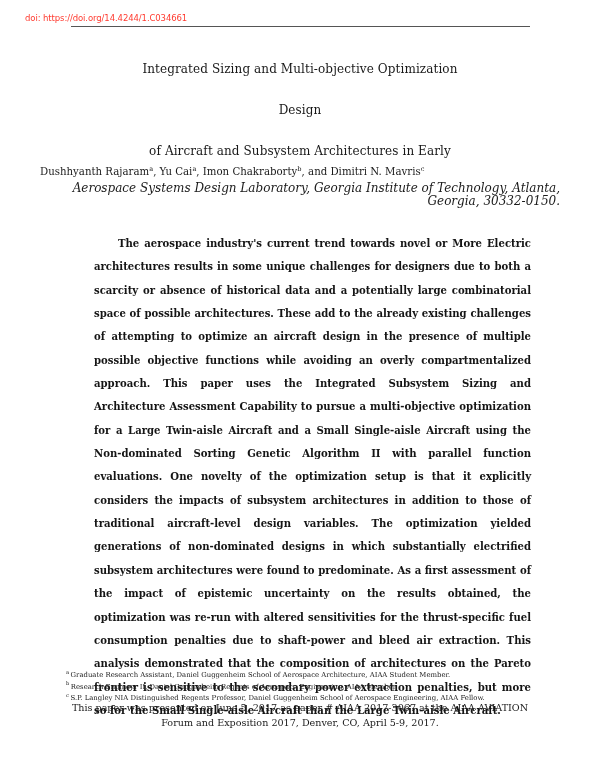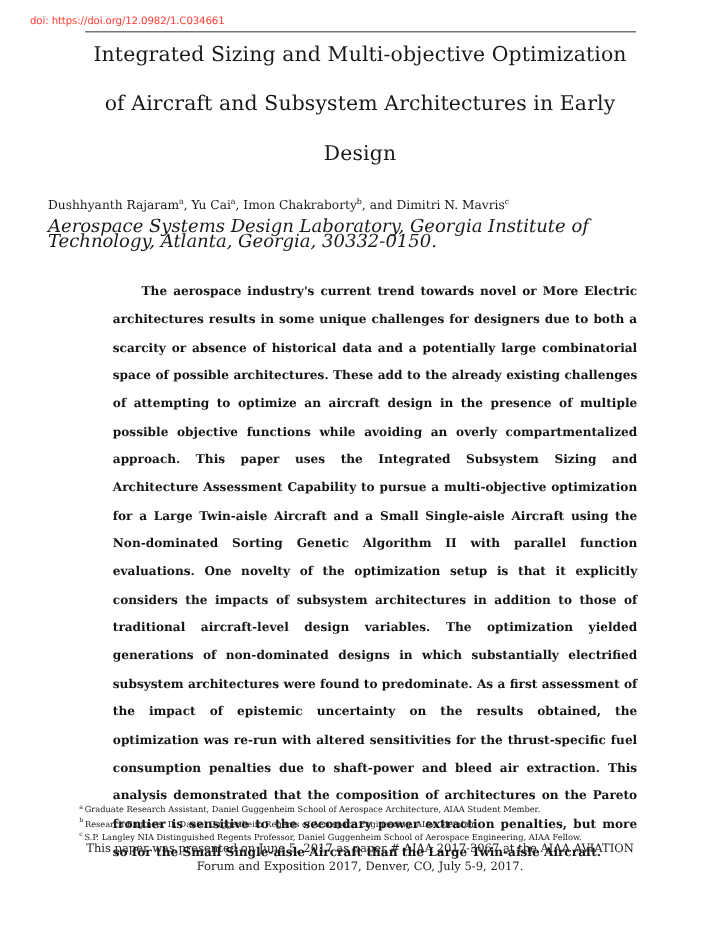--- a/index.html
+++ b/index.html
@@ -43,25 +43,25 @@
     top: 12.5px;
     width: 459px;
     height: 1px;
     background: #555555;
   }
 
   
   .title {
     position: absolute;
     left: 60px;
-    top: 26px;
+    top: 49px;
     width: 480px;
     text-align: center;
     font-family: "DejaVu Serif", "Liberation Serif", serif;
-    font-size: 17px;
+    font-size: 12px;
     line-height: 41px;
     color: #181818;
     letter-spacing: 0.1px;
   }
 
   
   .authors {
     position: absolute;
     left: 40px;
     top: 165px;
@@ -73,23 +73,23 @@
   .authors sup {
     font-size: 6.6px;
     vertical-align: super;
     line-height: 0;
   }
   .affiliation {
     position: absolute;
     left: 40px;
     top: 182px;
     width: 520px;
-    text-align: left;
+    text-align: right;
     font-style: italic;
-    font-size: 15px;
+    font-size: 12px;
     line-height: 13px;
     color: #1a1a1a;
   }
 
   
   .abstract {
     position: absolute;
     left: 94px;
     top: 232px;
     width: 437px;
@@ -134,41 +134,41 @@
     line-height: 14.6px;
     color: #1a1a1a;
   }
 </style>
 </head>
 <body>
 
 <div id="page">
 
   <div class="doi-block">
-    <div class="doi-text">doi: https://doi.org/12.0982/1.C034661</div>
+    <div class="doi-text">doi: https://doi.org/14.4244/1.C034661</div>
     <div class="doi-rule"></div>
   </div>
 
   <div class="title">
     <div>Integrated Sizing and Multi-objective Optimization</div>
+    <div>Design</div>
     <div>of Aircraft and Subsystem Architectures in Early</div>
-    <div>Design</div>
   </div>
 
   <div class="authors"><span>Dushhyanth Rajaram</span><sup>a</sup><span>, </span><span>Yu Cai</span><sup>a</sup><span>, </span><span>Imon Chakraborty</span><sup>b</sup><span>, and </span><span>Dimitri N. Mavris</span><sup>c</sup></div>
   <div class="affiliation">Aerospace Systems Design Laboratory, Georgia Institute of Technology, Atlanta, Georgia, 30332-0150.</div>
 
   <div class="abstract">
     <span class="indent"></span><span>The aerospace industry's current trend towards novel or More Electric architectures results in some unique challenges for designers due to both a scarcity or absence of historical data and a potentially large combinatorial space of possible architectures. These add to the already existing challenges of attempting to optimize an aircraft design in the presence of multiple possible objective functions while avoiding an overly compartmentalized approach. This paper uses the Integrated Subsystem Sizing and Architecture Assessment Capability to pursue a multi-objective optimization for a Large Twin-aisle Aircraft and a Small Single-aisle Aircraft using the Non-dominated Sorting Genetic Algorithm II with parallel function evaluations. One novelty of the optimization setup is that it explicitly considers the impacts of subsystem architectures in addition to those of traditional aircraft-level design variables. The optimization yielded generations of non-dominated designs in which substantially electrified subsystem architectures were found to predominate. As a first assessment of the impact of epistemic uncertainty on the results obtained, the optimization was re-run with altered sensitivities for the thrust-specific fuel consumption penalties due to shaft-power and bleed air extraction. This analysis demonstrated that the composition of architectures on the Pareto frontier is sensitive to the secondary power extraction penalties, but more so for the Small Single-aisle Aircraft than the Large Twin-aisle Aircraft.</span>
   </div>
 
   <div class="footnotes">
       <div class="footnote"><span class="fn-mark">a</span><span>Graduate Research Assistant, Daniel Guggenheim School of Aerospace Architecture, AIAA Student Member.</span></div>
       <div class="footnote"><span class="fn-mark">b</span><span>Research Engineer II, Daniel Guggenheim Regents of Aerospace Engineering, AIAA Member.</span></div>
       <div class="footnote"><span class="fn-mark">c</span><span>S.P. Langley NIA Distinguished Regents Professor, Daniel Guggenheim School of Aerospace Engineering, AIAA Fellow.</span></div>
     </div>
 
   <div class="pres-note">
     <div>This paper was presented on June 5, 2017 as paper # AIAA 2017-3067 at the AIAA AVIATION</div>
-    <div>Forum and Exposition 2017, Denver, CO, July 5-9, 2017.</div>
+    <div>Forum and Exposition 2017, Denver, CO, April 5-9, 2017.</div>
   </div>
 
 </div>
 
 </body></html>

